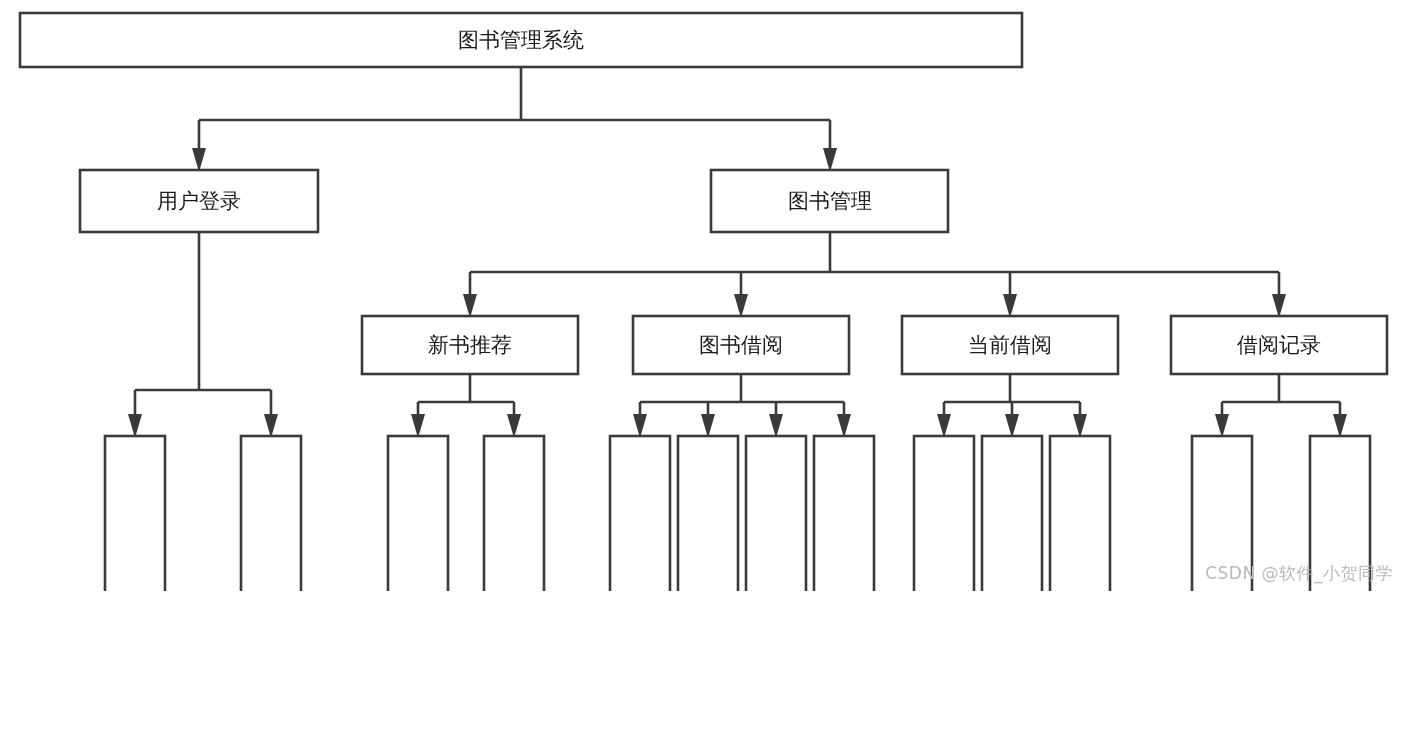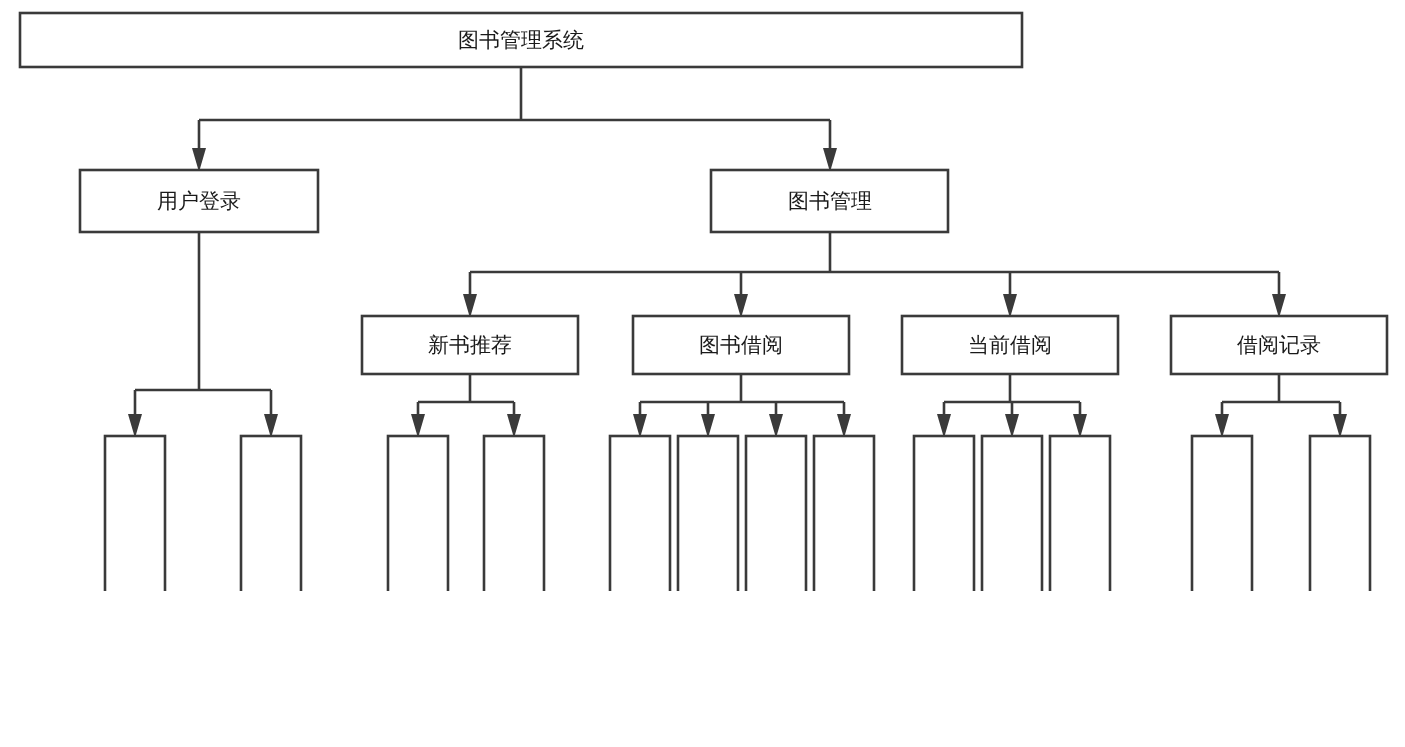--- a/index.html
+++ b/index.html
@@ -174,13 +174,14 @@
   <div class="leaf-label" style="left:610px; top:436px; width:60px; height:304px; padding-top:76px;">查询图书</div>
   <div class="leaf-label" style="left:678px; top:436px; width:60px; height:304px; padding-top:8px;">新增图书（管理员）</div>
   <div class="leaf-label" style="left:746px; top:436px; width:60px; height:304px; padding-top:8px;">编辑图书（管理员）</div>
   <div class="leaf-label" style="left:814px; top:436px; width:60px; height:304px; padding-top:76px;">借阅图书</div>
   <div class="leaf-label" style="left:914px; top:436px; width:60px; height:304px; padding-top:76px;">查询图书</div>
   <div class="leaf-label" style="left:982px; top:436px; width:60px; height:304px; padding-top:76px;">归还图书</div>
   <div class="leaf-label" style="left:1050px; top:436px; width:60px; height:304px; padding-top:8px;">确认归还（管理员）</div>
   <div class="leaf-label" style="left:1192px; top:436px; width:60px; height:304px; padding-top:42px;">新增借阅记录</div>
   <div class="leaf-label" style="left:1310px; top:436px; width:60px; height:304px; padding-top:42px;">查询借阅记录</div>
 
+  <div class="watermark">CSDN @软件_小贺同学</div>
 </div>
 
 </body></html>

